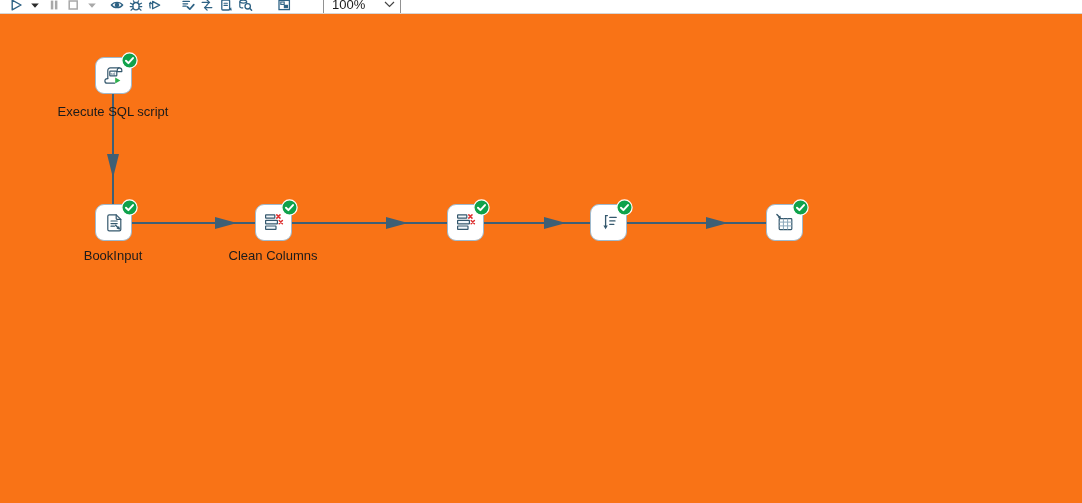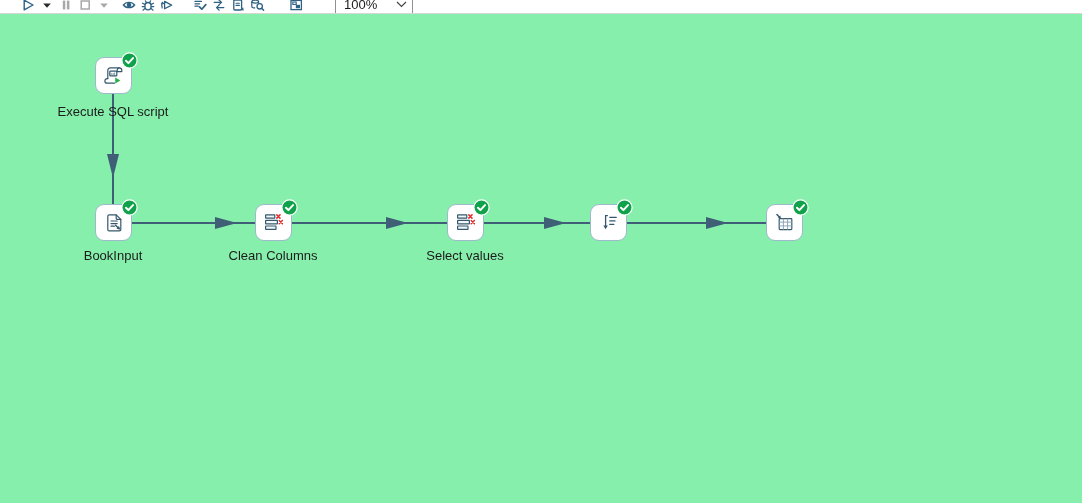--- a/index.html
+++ b/index.html
@@ -5,41 +5,41 @@
   html,body{margin:0;padding:0;}
   body{
     width:1082px;height:503px;overflow:hidden;background:#fff;
     font-family:"Liberation Sans",sans-serif;
     -webkit-font-smoothing:antialiased;
   }
   
   .toolbar{
     position:relative;height:13px;background:#fff;
     border-bottom:1px solid #d6d6d6;
-    display:flex;align-items:flex-start;padding-left:20px;
+    display:flex;align-items:flex-start;padding-left:8px;
     overflow:hidden;
   }
   .tb-btn{
     width:16px;height:16px;margin-top:-3px;margin-right:3px;
     display:flex;align-items:center;justify-content:center;
     flex:0 0 auto;background:none;border:none;padding:0;cursor:pointer;
   }
   .tb-btn svg{display:block;}
   .gap-sm{margin-left:6px;}
   .gap-lg{margin-left:14px;}
   .gap-xl{margin-left:20px;}
   .zoom-combo{
     margin-left:28px;margin-top:-6px;height:20px;width:78px;
     border:1px solid #919191;background:#fff;
     display:flex;align-items:center;justify-content:space-between;
     padding:0 5px 0 8px;font-size:13px;color:#1b1b1b;
     flex:0 0 auto;cursor:pointer;box-sizing:border-box;
   }
   
-  .canvas{position:relative;width:1082px;height:489px;background:#86efac;}
+  .canvas{position:relative;width:1082px;height:489px;background:#f97316;}
   .hline{position:absolute;height:1.6px;background:#3e5f75;z-index:1;}
   .vline{position:absolute;width:1.6px;background:#3e5f75;z-index:1;}
   .arrow-right{
     position:absolute;width:0;height:0;z-index:1;
     border-top:6px solid transparent;border-bottom:6px solid transparent;
     border-left:22px solid #3e5f75;
   }
   .arrow-down{
     position:absolute;width:0;height:0;z-index:1;
     border-left:6px solid transparent;border-right:6px solid transparent;
@@ -226,21 +226,20 @@
       <g stroke="#dd2f2f" stroke-width="1.5" stroke-linecap="round" fill="none">
         <path d="M15.8 4.9 l3.2 3.2 M19 4.9 l-3.2 3.2"></path>
         <path d="M18.2 10.5 l3.2 3.2 M21.4 10.5 l-3.2 3.2"></path>
       </g>
     </svg>
     <svg class="badge" width="17" height="17" viewBox="0 0 17 17">
       <circle cx="8.5" cy="8.5" r="7.6" fill="#0fa24b" stroke="#fff" stroke-width="1.2"></circle>
       <path d="M5 8.7 l2.4 2.4 4.6 -5" stroke="#fff" stroke-width="2" fill="none" stroke-linecap="round" stroke-linejoin="round"></path>
     </svg>
   </div>
-  <div class="step-label" style="left:365px;top:234px;">Select values</div>
 
   <div class="step" style="left:590px;top:190px;">
     <svg width="26" height="26" viewBox="0 0 26 26">
       <g fill="none" stroke="#35586d" stroke-width="1.3" stroke-linecap="round">
         <path d="M11.4 5.6 h-1.8 v10.4"></path>
         <path d="M13.8 7.4 h6.4 M13.8 10.9 h5.2 M13.8 14.4 h4"></path>
       </g>
       <polygon points="7.4,15.4 11.8,15.4 9.6,19.2" fill="#35586d"></polygon>
     </svg>
     <svg class="badge" width="17" height="17" viewBox="0 0 17 17">

